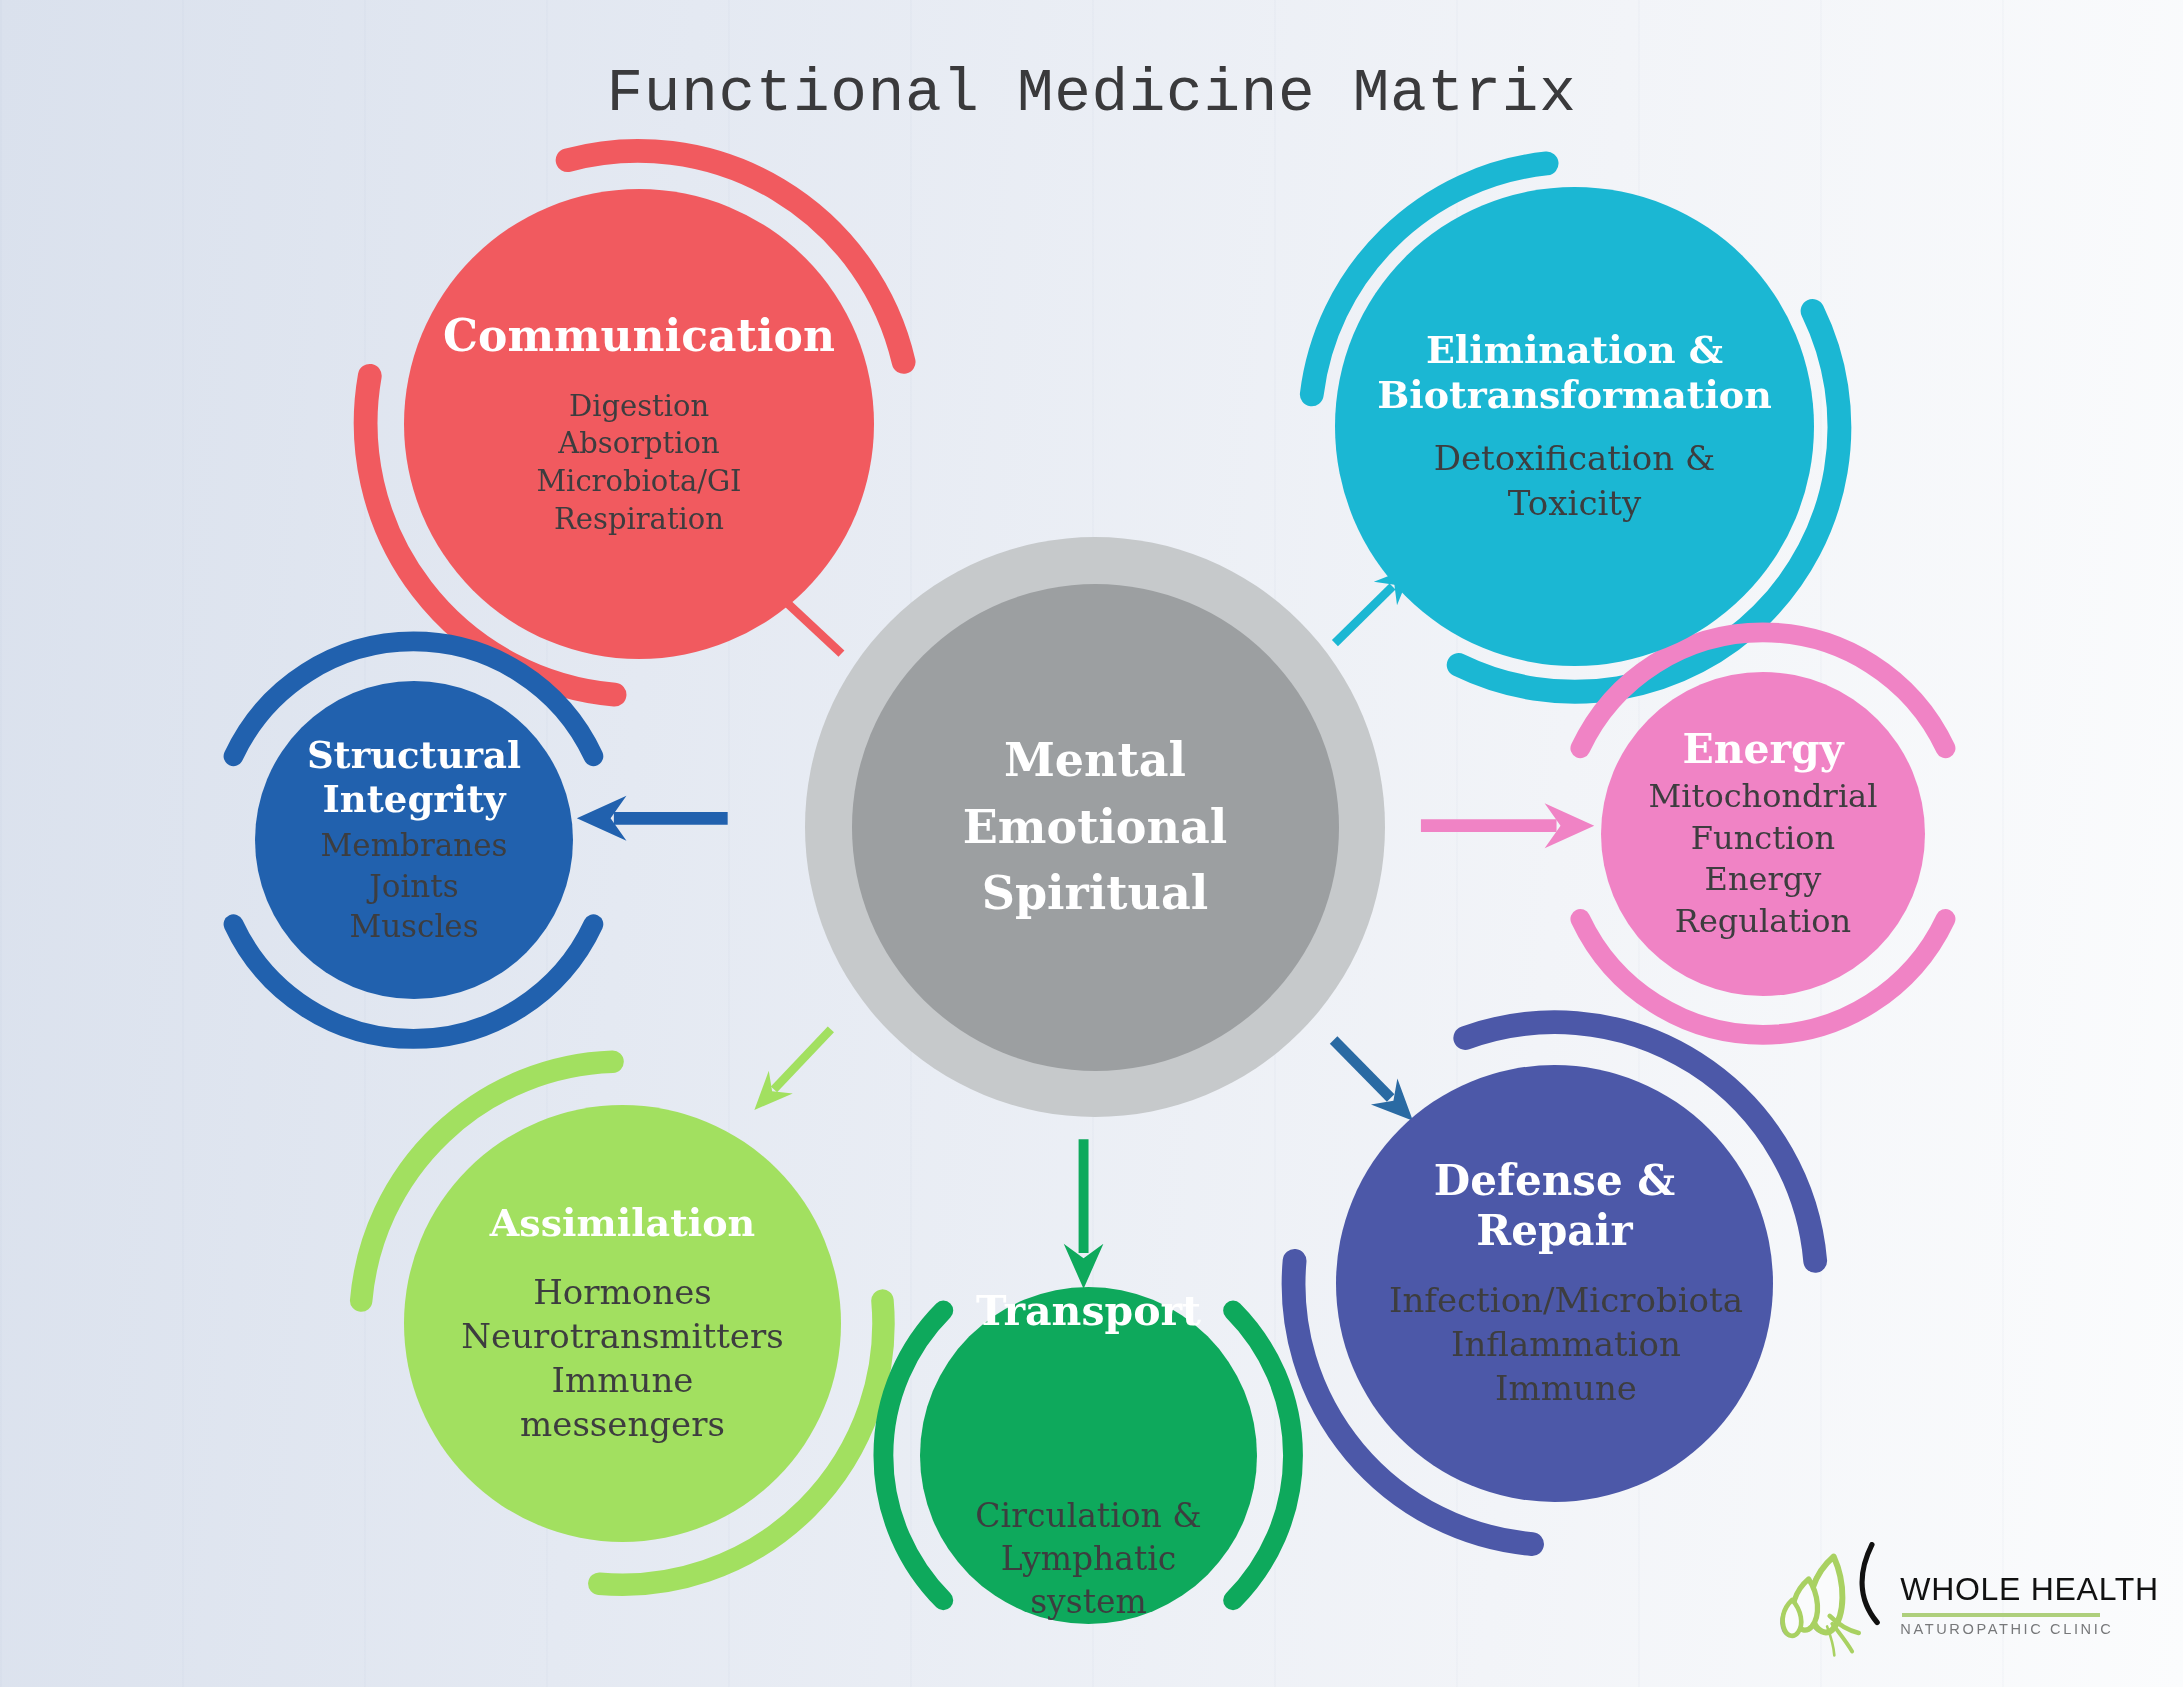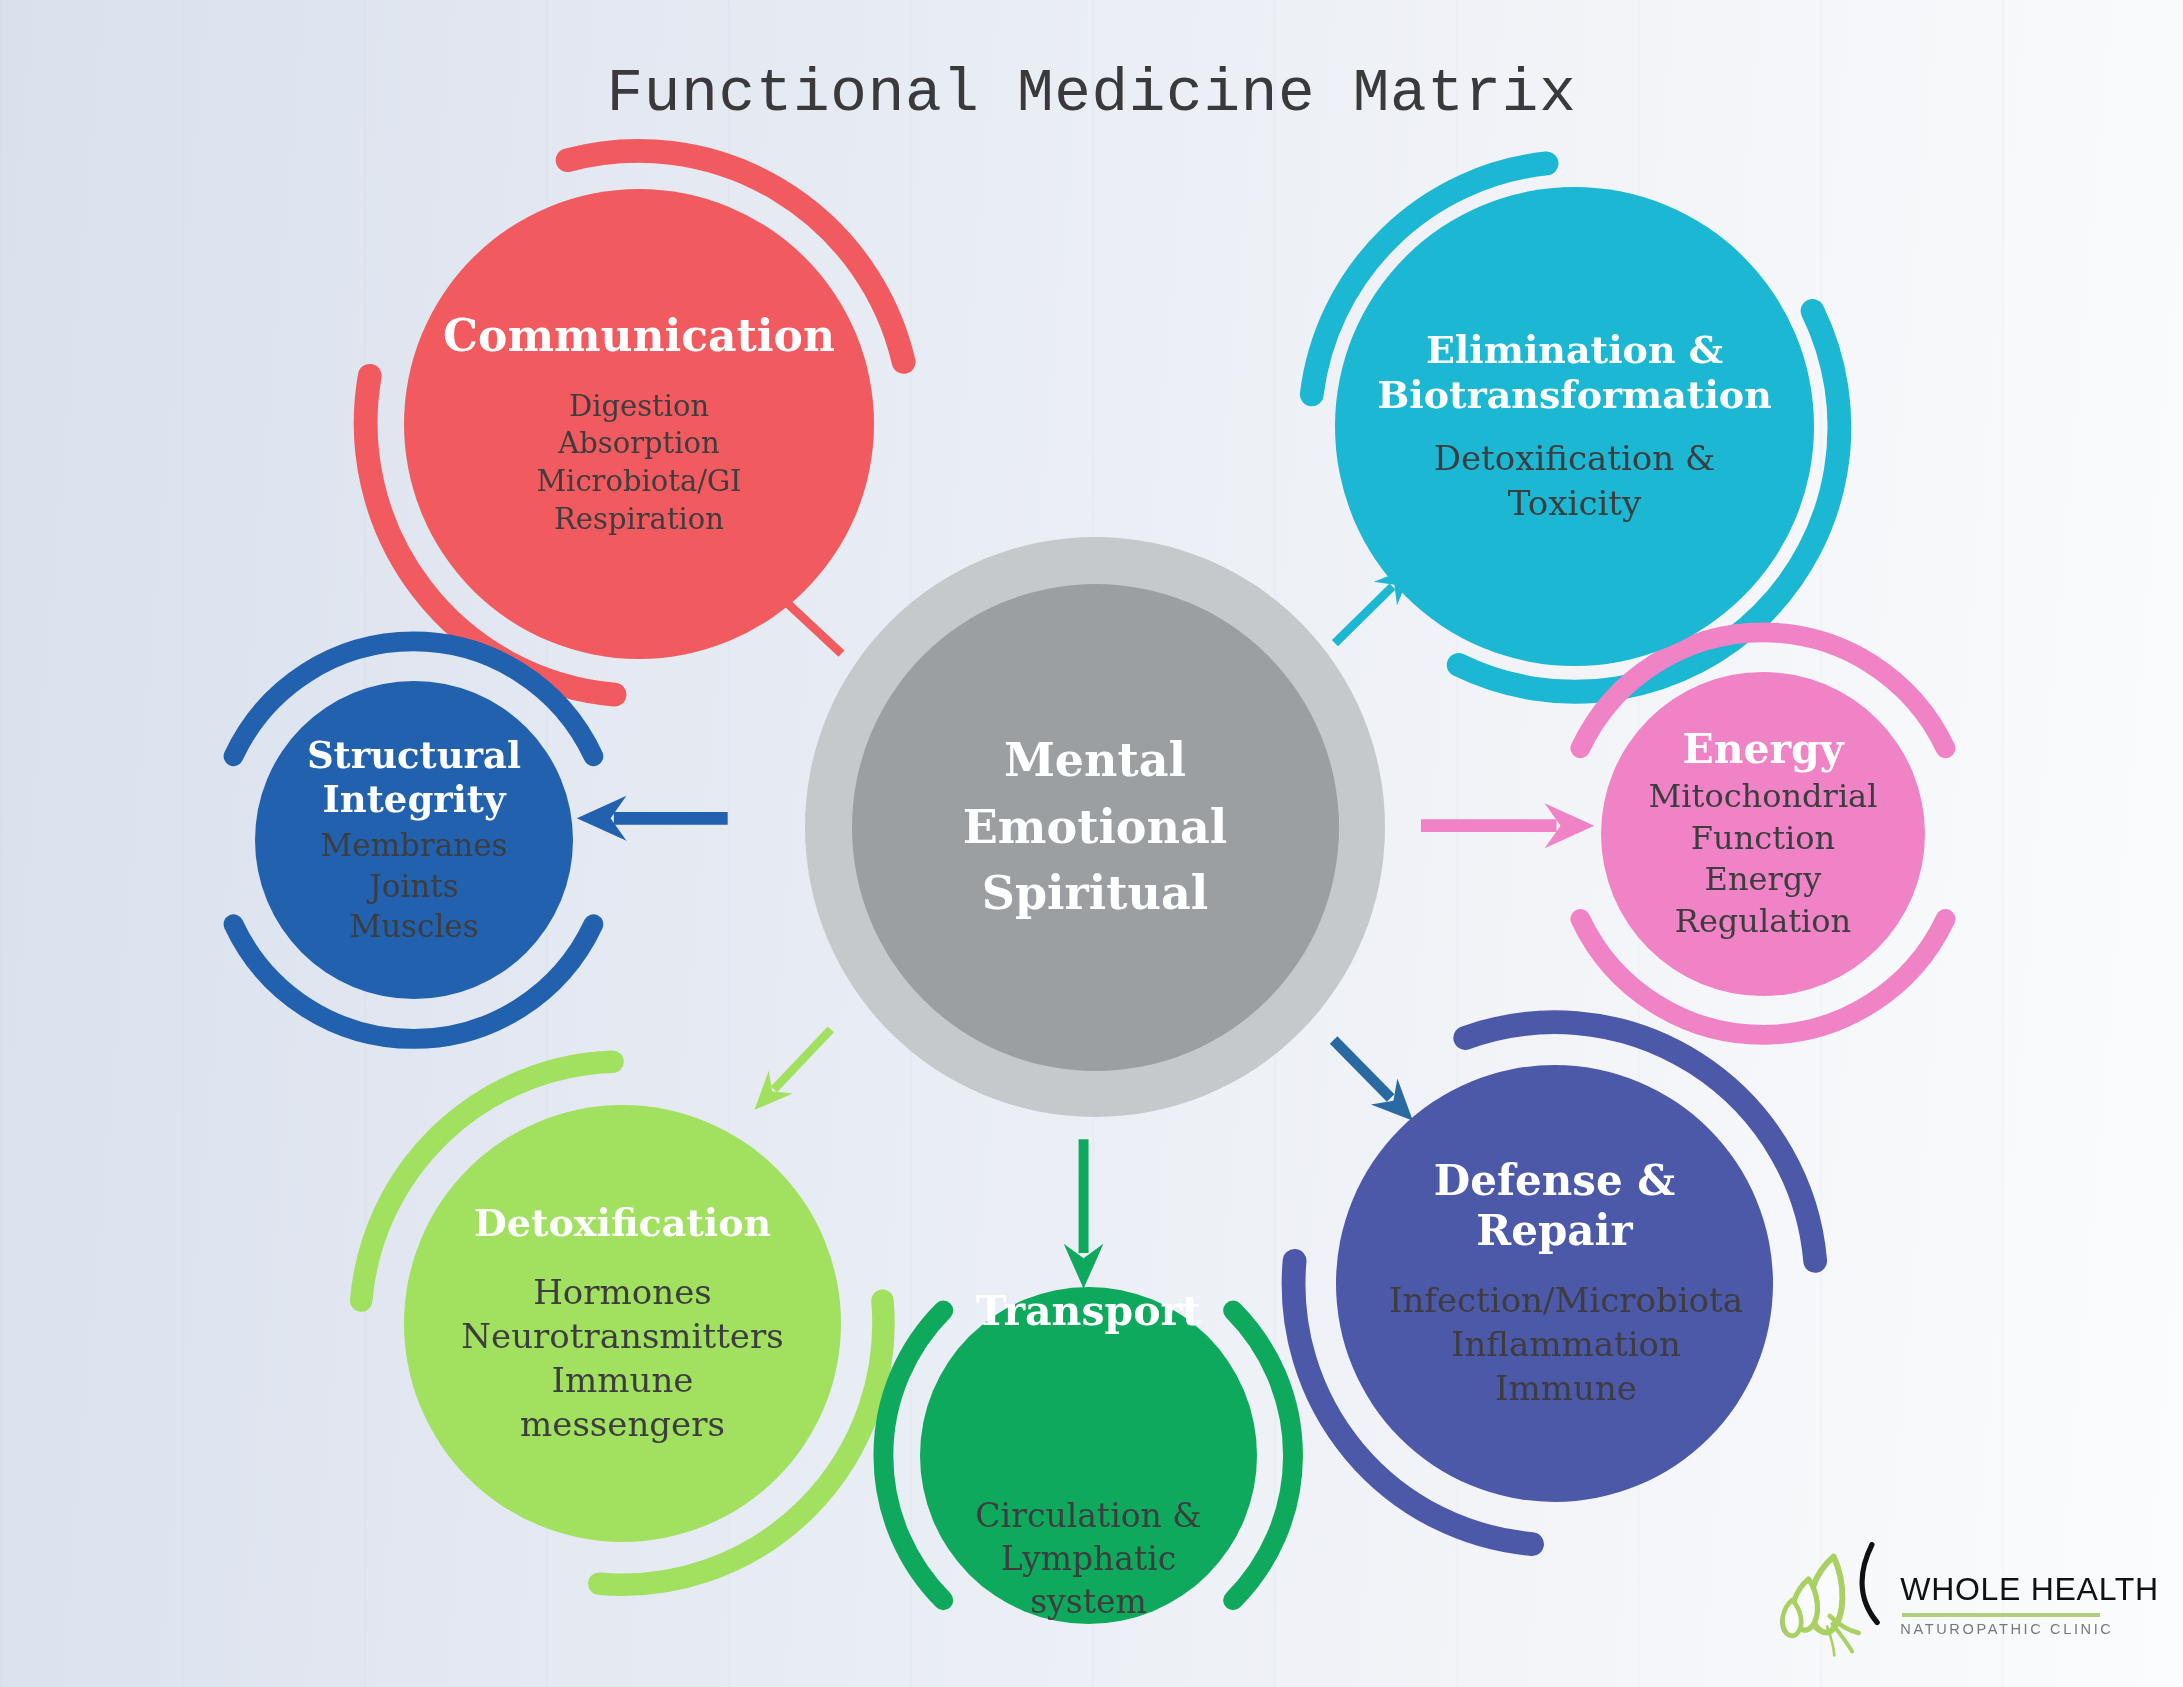--- a/index.html
+++ b/index.html
@@ -138,21 +138,21 @@
 
   <div class="node structural">
     <div class="node-title">Structural
 Integrity</div>
     <div class="node-body">Membranes
 Joints
 Muscles</div>
   </div>
 
   <div class="node communication">
-    <div class="node-title">Detoxification</div>
+    <div class="node-title">Assimilation</div>
     <div class="node-body">Hormones
 Neurotransmitters
 Immune
 messengers</div>
   </div>
 
   <div class="node transport">
     <div class="node-title">Transport</div>
     <div class="node-body">Circulation &amp;
 Lymphatic

